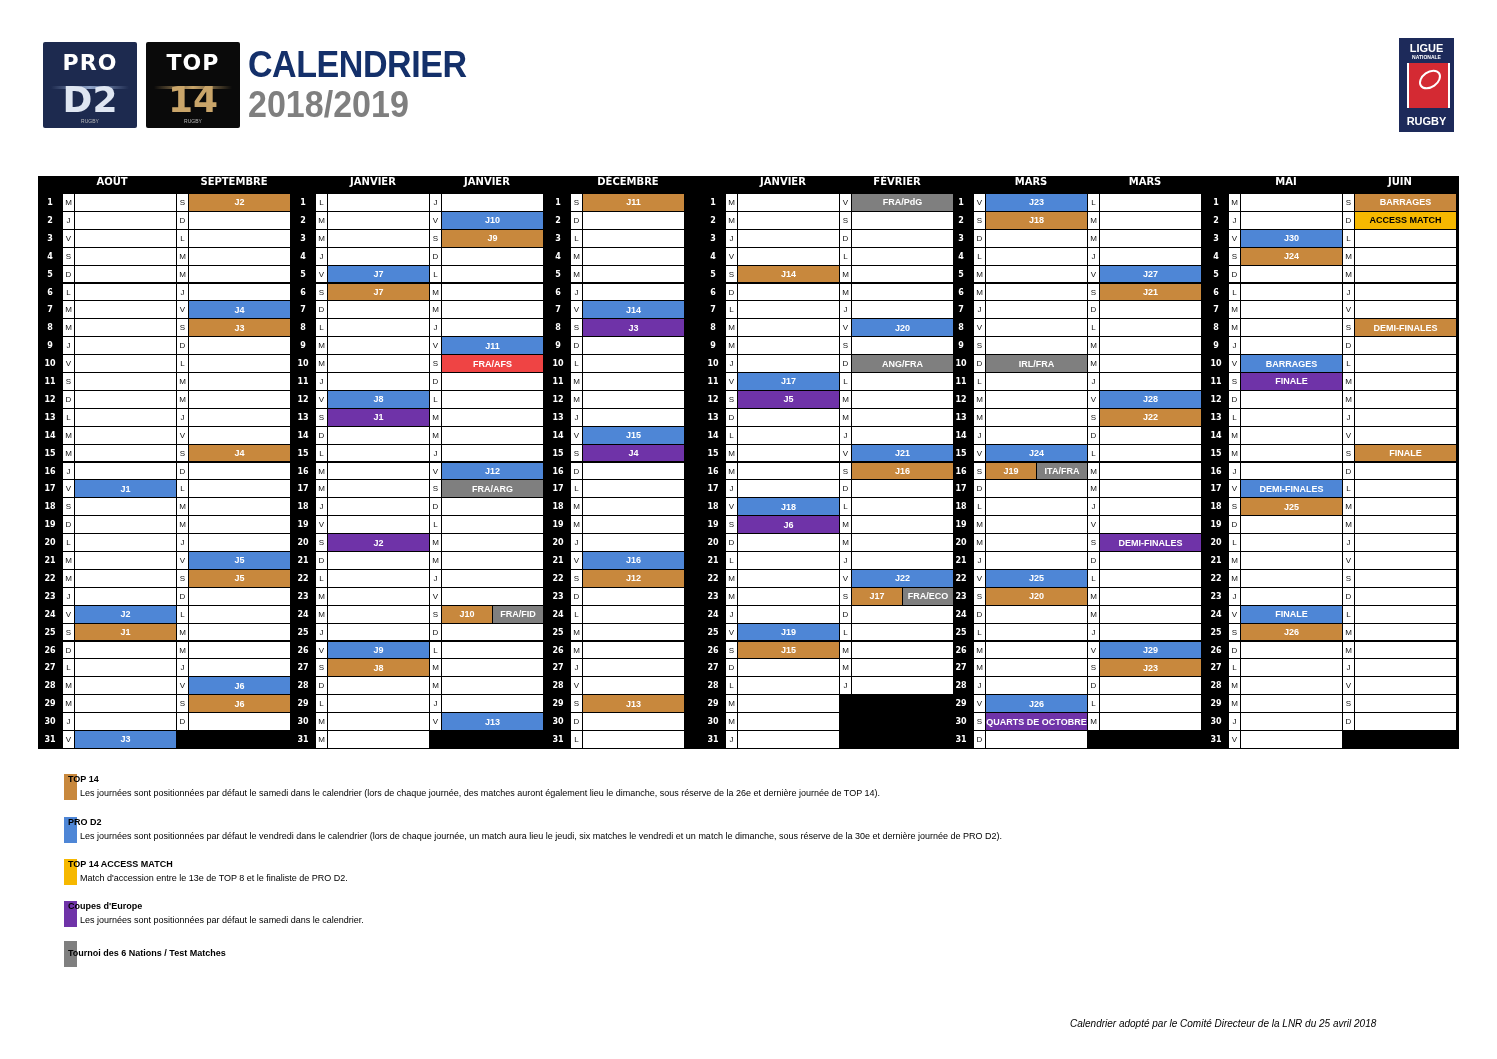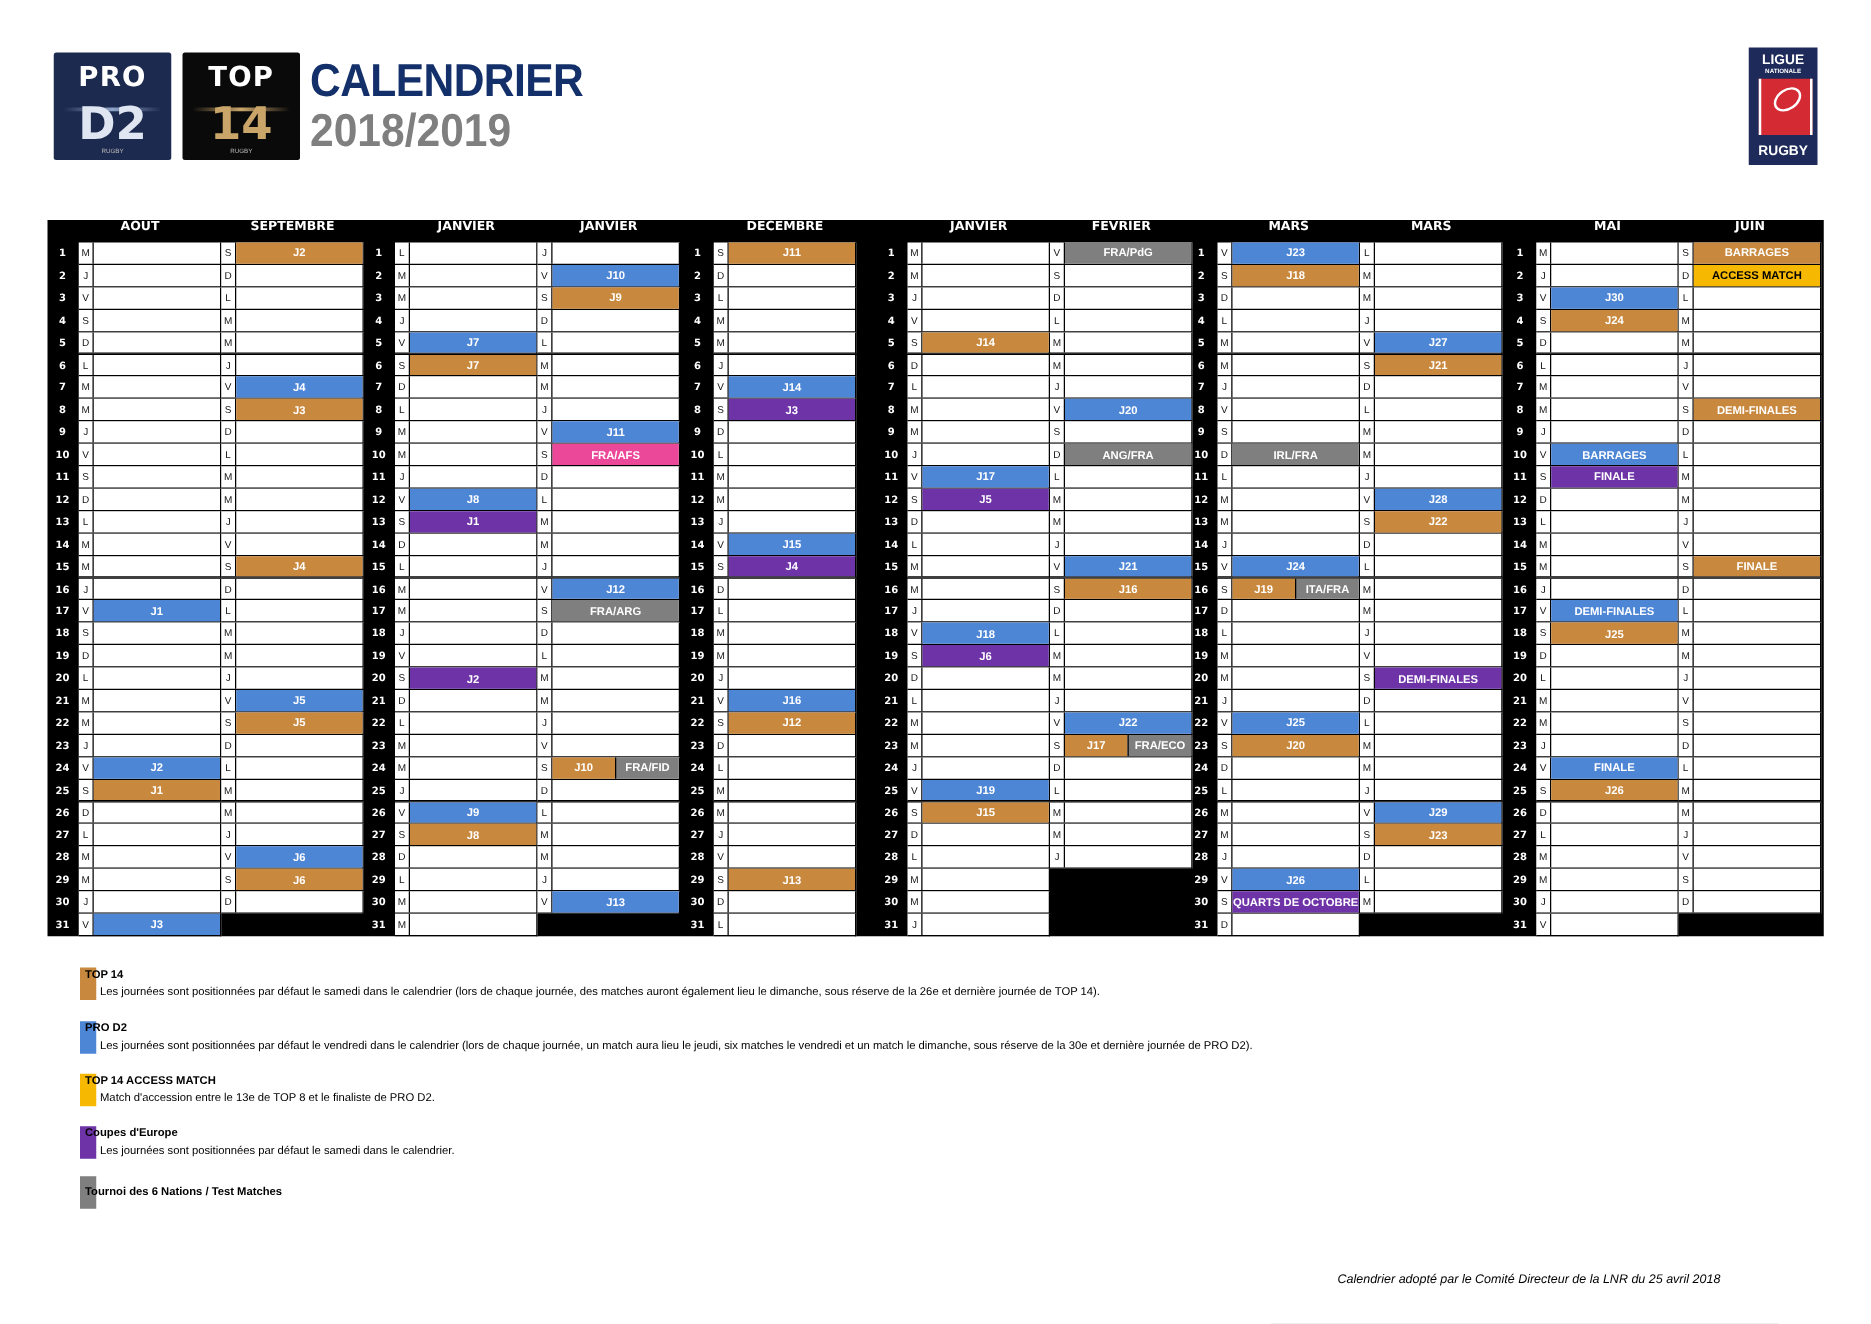--- a/index.html
+++ b/index.html
@@ -497,21 +497,21 @@
     </div>
     <div class="cell" style="left: 392px; width: 114px; top: 161.2px; height: 17.9px;">
       <div class="wd">V</div>
       <div class="ev">
         <div class="evp" style="background: rgb(78, 134, 214);">J11</div>
       </div>
     </div>
     <div class="cell" style="left: 392px; width: 114px; top: 179.1px; height: 17.9px;">
       <div class="wd">S</div>
       <div class="ev">
-        <div class="evp" style="background: #ec4899;">FRA/AFS</div>
+        <div class="evp" style="background: #ef4444;">FRA/AFS</div>
       </div>
     </div>
     <div class="cell" style="left: 392px; width: 114px; top: 197px; height: 17.9px;">
       <div class="wd">D</div>
     </div>
     <div class="cell" style="left: 392px; width: 114px; top: 214.9px; height: 17.9px;">
       <div class="wd">L</div>
     </div>
     <div class="cell" style="left: 392px; width: 114px; top: 232.8px; height: 17.9px;">
       <div class="wd">M</div>

